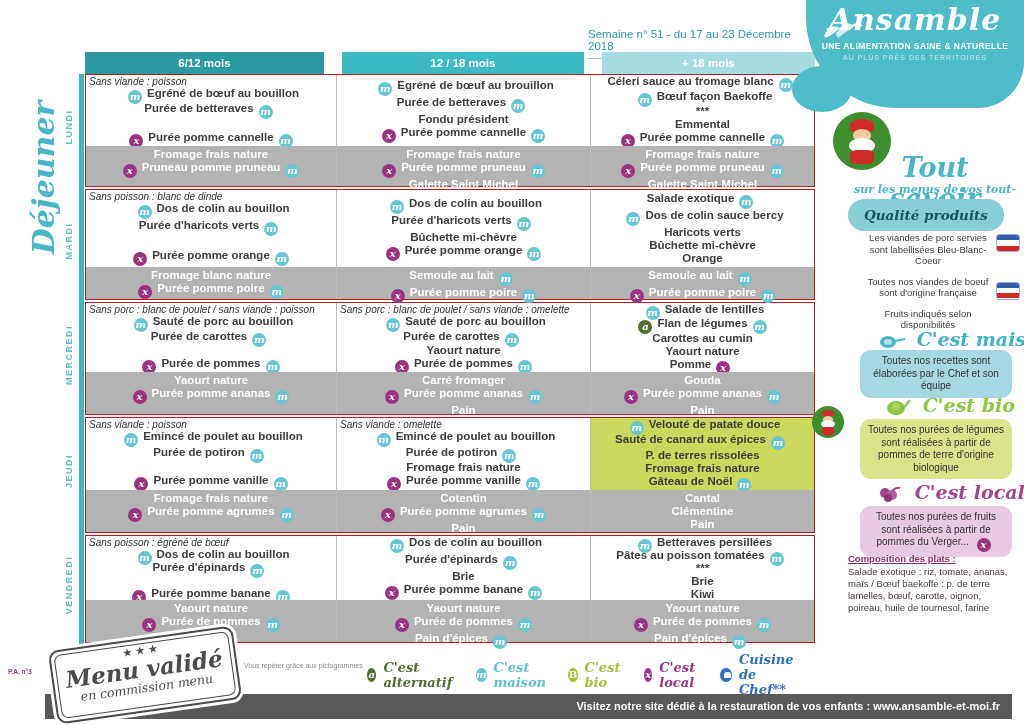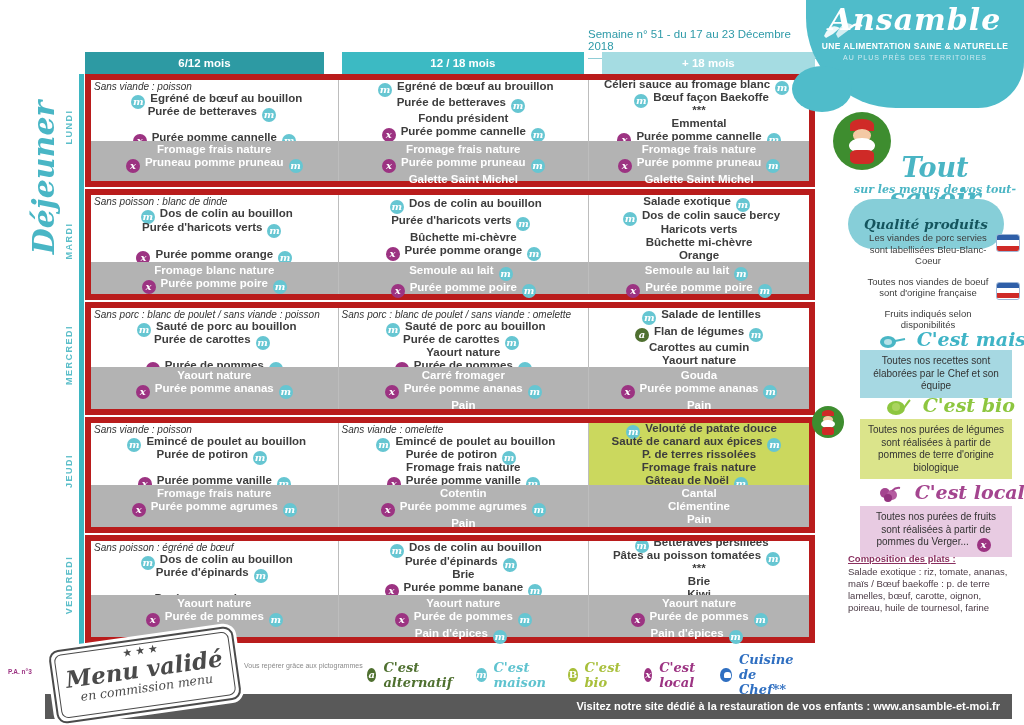--- a/index.html
+++ b/index.html
@@ -26,21 +26,21 @@
   .day-label{position:absolute;left:28px;width:82px;text-align:center;transform:rotate(-90deg);
              color:#5bbec9;font-size:9px;font-weight:bold;letter-spacing:1.5px;}
 
   
   .thead{position:absolute;left:85px;top:52px;width:730px;display:flex;height:22px;}
   .th{color:#fff;font-size:11.5px;font-weight:bold;text-align:center;line-height:22px;margin-right:18px;}
   .th1{width:251px;background:#2d9aa3;}
   .th2{width:254px;background:#3cbac3;}
   .th3{width:224px;background:#a5dce2;margin-right:0;}
   .tbody{position:absolute;left:85px;top:74px;width:730px;}
-  .row{display:flex;border:6px solid #b91c1c;margin-bottom:2px;background:#fff;box-sizing:border-box;}
+  .row{display:flex;border:1px solid #b91c1c;margin-bottom:2px;background:#fff;box-sizing:border-box;}
   .cell{position:relative;display:flex;flex-direction:column;border-left:1px solid #bdbdbd;box-sizing:border-box;}
   .cell:first-child{border-left:none;}
   .c1{width:250px;} .c2{width:254px;} .c3{width:224px;}
   .content{flex:1;display:flex;flex-direction:column;justify-content:center;overflow:hidden;position:relative;}
   .content.has-note{justify-content:flex-start;padding-top:12px;}
   .content.hl{background:#cbd85e;}
   .note{position:absolute;top:1px;left:3px;font-style:italic;font-size:10px;color:#333;white-space:nowrap;}
   .line{min-height:13px;line-height:13px;font-size:11.5px;font-weight:bold;color:#3d3d3d;
         text-align:center;white-space:nowrap;}
   .band{background:#b3b3b3;padding-top:2px;box-sizing:border-box;}
@@ -58,30 +58,30 @@
   
   .santa{position:absolute;border-radius:50%;background:#3e8d2f;overflow:hidden;z-index:6;}
   .santa .hat{position:absolute;left:30%;top:12%;width:40%;height:20%;background:#cf2a27;border-radius:50% 50% 0 0;}
   .santa .face{position:absolute;left:34%;top:30%;width:32%;height:22%;background:#f3c9a4;border-radius:50%;}
   .santa .beard{position:absolute;left:28%;top:44%;width:44%;height:26%;background:#fff;border-radius:50%;}
   .santa .suit{position:absolute;left:30%;top:66%;width:40%;height:24%;background:#cf2a27;border-radius:30%;}
   .ts-title{position:absolute;left:855px;top:152px;width:160px;text-align:center;color:#4ab5c4;
             font:bold italic 27px "DejaVu Serif",serif;}
   .ts-sub{position:absolute;left:845px;top:183px;width:180px;text-align:center;color:#4ab5c4;
           font:bold italic 11px "DejaVu Serif",serif;}
-  .cloud{position:absolute;left:848px;top:199px;background:#86ced8;border-radius:30px;padding:17px 16px;
+  .cloud{position:absolute;left:848px;top:199px;background:#86ced8;border-radius:30px;padding:8px 16px;
          color:#14555e;font:bold italic 13.5px "DejaVu Serif",serif;}
   .bullets{position:absolute;left:862px;top:232px;width:158px;}
   .bullet{position:relative;font-size:9.5px;line-height:11.5px;color:#3d3d3d;margin-bottom:9px;padding-right:26px;text-align:center;}
   .mini-logo{position:absolute;right:0;top:2px;width:22px;height:16px;border-radius:3px;overflow:hidden;
              border:1px solid #9db6d6;display:flex;flex-direction:column;}
   .mini-logo i{flex:1;} .ml-b{background:#2f5fa8;} .ml-w{background:#fff;} .ml-r{background:#cf2a27;}
   .side-head{position:absolute;font:bold italic 19px "DejaVu Serif",serif;white-space:nowrap;}
   .side-box{position:absolute;left:860px;width:152px;box-sizing:border-box;padding:5px 6px;
-            font-size:10px;line-height:12.5px;text-align:center;color:#333;}
+            font-size:10px;line-height:12.5px;text-align:center;color:#333;border-radius:11px;}
   .doodle{vertical-align:-4px;margin-right:4px;}
   .comp-title{position:absolute;left:848px;top:553px;font-size:9.5px;font-weight:bold;color:#8a2f5f;
               text-decoration:underline;}
   .comp-text{position:absolute;left:848px;top:566px;width:168px;font-size:9.5px;line-height:12px;color:#4a3a45;}
 
   
   .legend-note{position:absolute;left:244px;top:662px;font-size:7px;color:#8a8a8a;}
   .legend{position:absolute;left:362px;top:652px;width:440px;display:flex;align-items:center;}
   .legend-item{display:flex;align-items:center;margin-right:14px;}
   .legend-item .lbl{font:bold italic 13px "DejaVu Serif",serif;margin-left:2px;white-space:pre-line;}
@@ -235,20 +235,21 @@
             <div class="line"><span class="ic ic-x">x</span><span>Purée pomme ananas</span><span class="ic ic-m">m</span></div>
             <div class="line"><span>Pain</span></div>
           </div>
         </div>
         <div class="cell c3">
           <div class="content">
             <div class="line"><span class="ic ic-m">m</span><span>Salade de lentilles</span></div>
             <div class="line"><span class="ic ic-a">a</span><span>Flan de légumes</span><span class="ic ic-m">m</span></div>
             <div class="line"><span>Carottes au cumin</span></div>
             <div class="line"><span>Yaourt nature</span></div>
+            <div class="line"><span>Pomme</span><span class="ic ic-x">x</span></div>
           </div>
           <div class="band" style="height: 42px;">
             <div class="line"><span>Gouda</span></div>
             <div class="line"><span class="ic ic-x">x</span><span>Purée pomme ananas</span><span class="ic ic-m">m</span></div>
             <div class="line"><span>Pain</span></div>
           </div>
         </div>
       </div>
       <div class="row" style="height: 116px;">
         <div class="cell c1">

